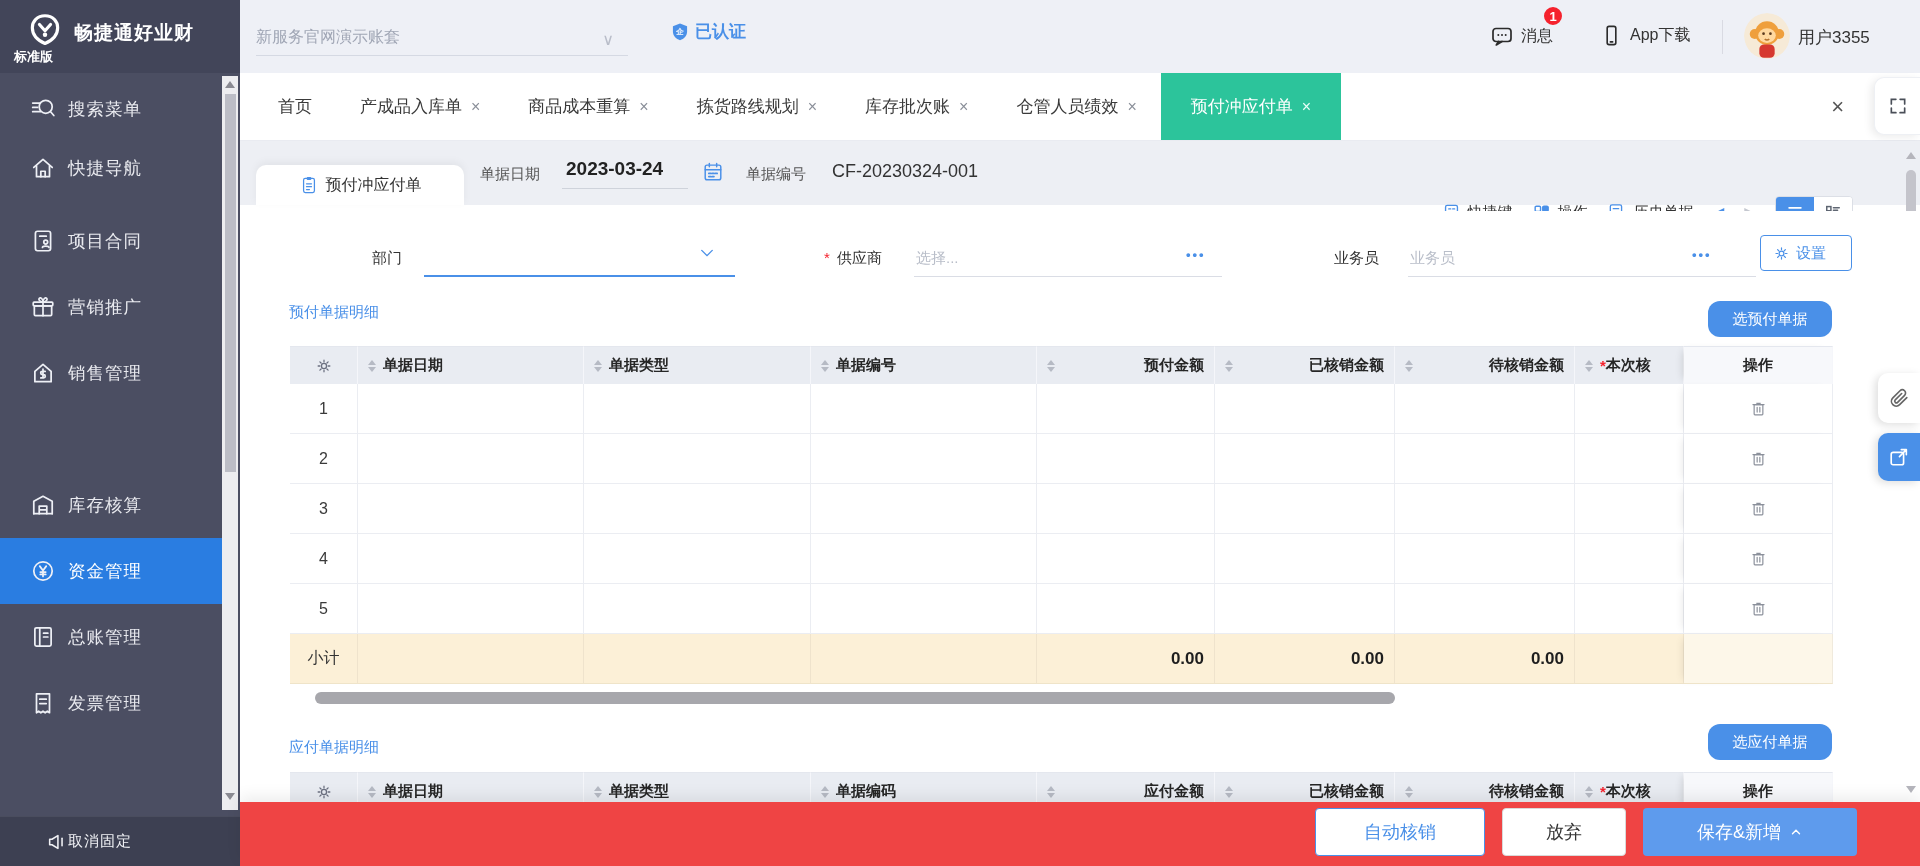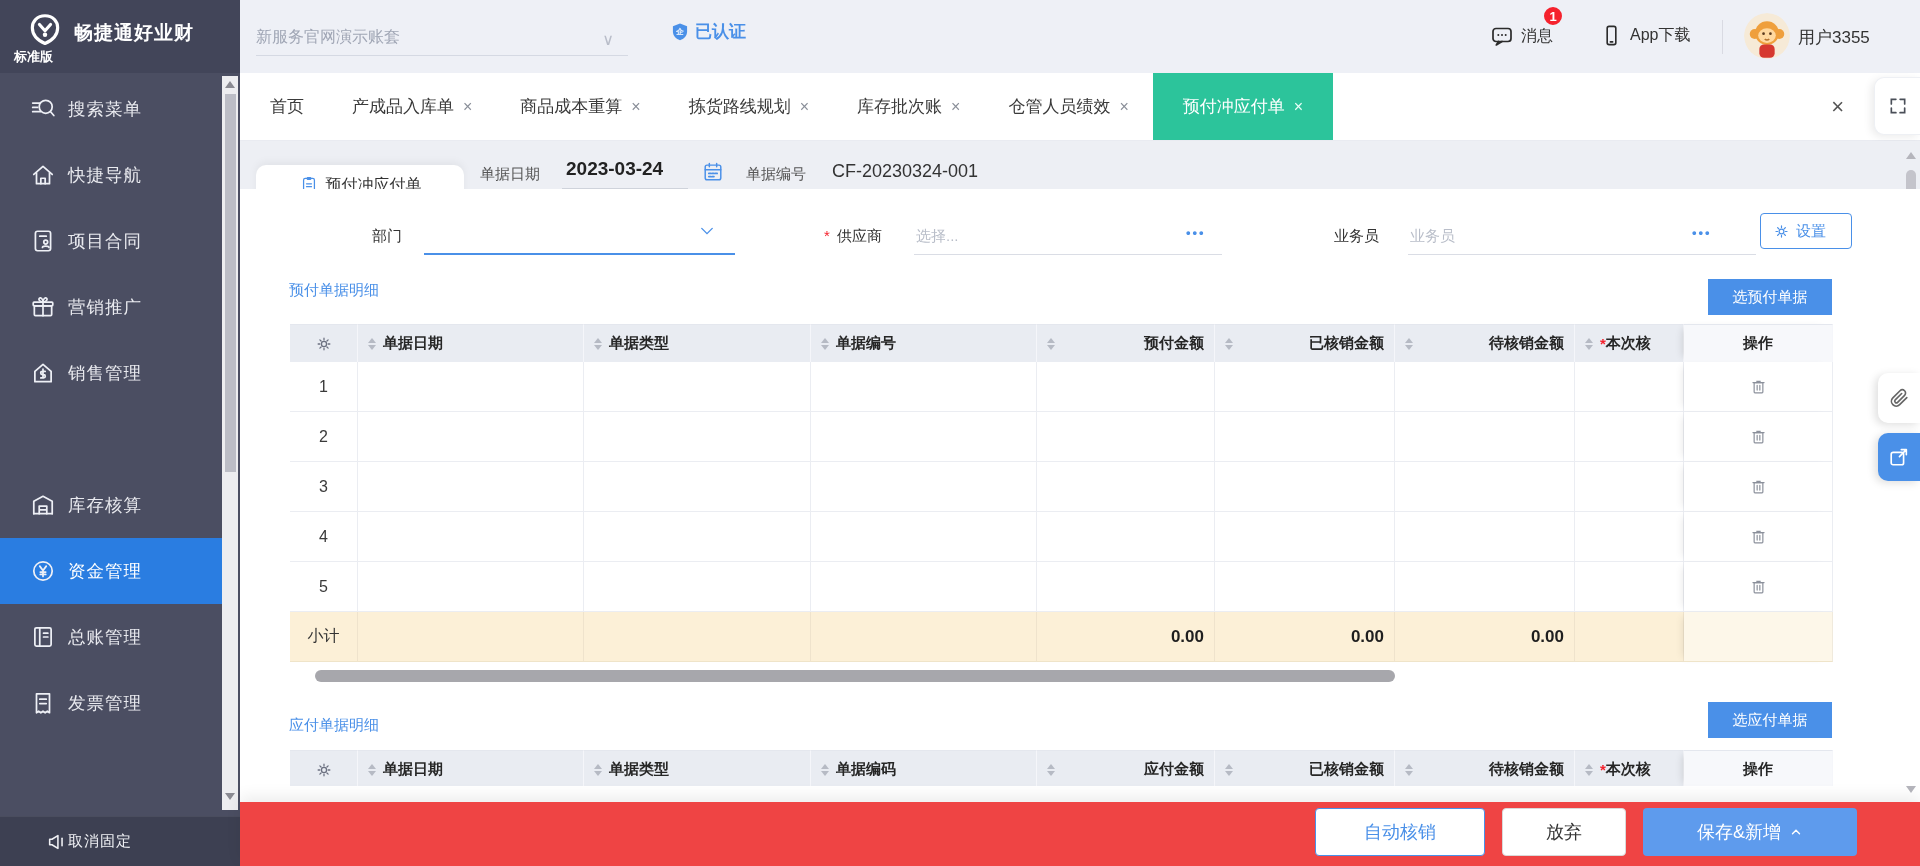--- a/index.html
+++ b/index.html
@@ -34,21 +34,21 @@
   #account .ph{position:absolute;left:0;top:5px;font-size:16px;color:#a0a6b5;}
   #account .chev{position:absolute;right:14px;top:8px;color:#b9bdc9;}
   #cert{position:absolute;left:430px;top:20px;display:flex;align-items:center;gap:5px;color:var(--accent);font-size:17px;font-weight:700;cursor:pointer;}
   #msg{position:absolute;left:1250px;top:24px;display:flex;align-items:center;gap:7px;color:#333;font-size:16px;cursor:pointer;}
   #msg-badge{position:absolute;left:1302px;top:5px;width:22px;height:22px;border-radius:11px;background:var(--red);color:#fff;font-size:13px;font-weight:700;display:flex;align-items:center;justify-content:center;border:2px solid #eef0f6;}
   #appdl{position:absolute;left:1360px;top:24px;display:flex;align-items:center;gap:7px;color:#333;font-size:16px;cursor:pointer;}
   #top-div{position:absolute;left:1482px;top:20px;width:1px;height:34px;background:#d9dae2;}
   #avatar{position:absolute;left:1504px;top:13px;width:46px;height:46px;border-radius:50%;overflow:hidden;cursor:pointer;}
   #username{position:absolute;left:1558px;top:26px;font-size:17px;color:#333;cursor:pointer;}
   
-  #tabbar{position:absolute;left:240px;top:73px;width:1680px;height:68px;background:#fff;border-bottom:1px solid #e9ebf1;display:flex;align-items:stretch;padding-left:6px;}
+  #tabbar{position:absolute;left:240px;top:73px;width:1680px;height:68px;background:#fff;border-bottom:1px solid #e9ebf1;display:flex;align-items:stretch;padding-left:14px;}
   .tab{display:flex;align-items:center;gap:9px;padding:0 24px;font-size:17px;color:#3a3a3a;cursor:pointer;white-space:nowrap;}
   .tab .x{font-size:16px;color:#8a8f99;}
   .tab.active{background:var(--green);color:#fff;padding:0 30px;}
   .tab.active .x{color:#eafff8;}
   #close-all{position:absolute;right:76px;top:0;height:68px;display:flex;align-items:center;font-size:22px;color:#555;cursor:pointer;}
   #fs-box{position:absolute;right:0;top:4px;width:46px;height:58px;background:#fff;border:1px solid #eef0f4;border-right:none;border-radius:10px 0 0 10px;box-shadow:-3px 2px 8px rgba(0,0,0,.08);display:flex;align-items:center;justify-content:center;cursor:pointer;}
   
   #docstrip{position:absolute;left:240px;top:141px;width:1680px;height:64px;background:#edeff4;}
   #doc-tab{position:absolute;left:16px;top:24px;width:208px;height:40px;background:#fff;border-radius:10px 10px 0 0;box-shadow:0 -3px 8px rgba(0,0,0,.05);display:flex;align-items:center;justify-content:center;gap:7px;font-size:16px;font-weight:500;color:#333;cursor:pointer;}
   .fld-lb{font-size:15px;color:#555;}
@@ -64,42 +64,42 @@
   #nav-back{color:var(--accent);font-size:14px;cursor:pointer;}
   #nav-fwd{color:#c5c8d0;font-size:14px;cursor:pointer;}
   #view-toggle{display:flex;border:1px solid #dcdfe6;border-radius:4px;overflow:hidden;background:#fff;}
   .vt{width:38px;height:30px;display:flex;align-items:center;justify-content:center;cursor:pointer;background:#fff;}
   .vt.on{background:var(--accent);}
   
   #mv-up{position:absolute;right:4px;top:152px;}
   #mv-thumb{position:absolute;right:4px;top:170px;width:10px;height:115px;background:#c4c4cb;border-radius:5px;}
   #mv-dn{position:absolute;right:4px;top:786px;}
   
-  #content{position:absolute;left:240px;top:189px;width:1680px;height:567px;background:#fff;}
+  #content{position:absolute;left:240px;top:211px;width:1680px;height:567px;background:#fff;}
   .lb15{font-size:15px;color:#333;}
   #dept-lb{position:absolute;left:132px;top:38px;}
   #dept-ul{position:absolute;left:184px;top:64px;width:311px;height:2px;background:var(--accent);}
   #dept-chev{position:absolute;left:458px;top:33px;color:var(--accent);cursor:pointer;}
   .star{color:var(--red);font-size:15px;}
   #sup-star{position:absolute;left:584px;top:38px;}
   #sup-lb{position:absolute;left:597px;top:38px;}
   #sup-ph{position:absolute;left:676px;top:38px;font-size:15px;color:#b9bec9;cursor:text;}
   #sup-ul{position:absolute;left:674px;top:65px;width:308px;height:1px;background:#dadde5;}
   #sup-dots{position:absolute;left:946px;top:36px;}
   #sal-lb{position:absolute;left:1094px;top:38px;}
   #sal-ph{position:absolute;left:1170px;top:38px;font-size:15px;color:#b9bec9;cursor:text;}
   #sal-ul{position:absolute;left:1168px;top:65px;width:348px;height:1px;background:#dadde5;}
   #sal-dots{position:absolute;left:1452px;top:36px;}
   .dots{color:var(--accent);font-size:13px;letter-spacing:2px;font-weight:700;cursor:pointer;}
   #settings-btn{position:absolute;left:1520px;top:24px;width:92px;height:36px;border:1px solid var(--accent);border-radius:4px;background:#fff;display:flex;align-items:center;justify-content:flex-start;gap:6px;color:var(--accent);font-size:15px;cursor:pointer;padding-left:12px;}
   
   .sec-title{position:absolute;left:49px;font-size:15px;color:var(--accent);cursor:pointer;}
   #sec1-title{top:92px;}
   #sec2-title{top:527px;}
-  .sel-btn{position:absolute;left:1468px;width:124px;height:36px;background:var(--accent);border-radius:0;color:#fff;font-size:15px;display:flex;align-items:center;justify-content:center;cursor:pointer;}
+  .sel-btn{position:absolute;left:1468px;width:124px;height:36px;background:var(--accent);border-radius:12px;color:#fff;font-size:15px;display:flex;align-items:center;justify-content:center;cursor:pointer;}
   #sel-btn1{top:90px;}
   #sel-btn2{top:513px;}
   .tbl{position:absolute;left:50px;width:1543px;}
   #table1{top:135px;}
   #table2-clip{position:absolute;left:50px;top:561px;width:1543px;height:36px;overflow:hidden;}
   .trow{display:grid;grid-template-columns:68px 226px 227px 226px 178px 180px 180px 109px 149px;}
   .th{height:38px;background:#e9ecf2;border-right:1px solid #f5f6fa;border-top:1px solid #e4e7ee;display:flex;align-items:center;padding:0 10px;font-size:15px;font-weight:700;color:#262626;white-space:nowrap;overflow:hidden;cursor:pointer;}
   .th.gearc{justify-content:center;color:#6b7080;}
   .th.num .cap{margin-left:auto;}
   .th.oph{background:#f7f8fb;justify-content:center;box-shadow:-6px 0 8px -5px rgba(0,0,0,.14);cursor:default;}
@@ -146,21 +146,21 @@
     <div class="sb-item" style="top:76px">
       <span class="ic">
           <svg width="26" height="26" viewBox="0 0 24 24" fill="none" stroke="currentColor" stroke-width="1.6" stroke-linecap="round">
             <path d="M2.5 6.5h7M2.5 10.5h4.5M2.5 14.5h7"></path>
             <circle cx="14.5" cy="10" r="6"></circle>
             <path d="M19 14.5l3 3.5"></path>
           </svg>
         </span>
       <span class="lb">搜索菜单</span>
     </div>
-    <div class="sb-item" style="top:142px">
+    <div class="sb-item" style="top:135px">
       <span class="ic">
           <svg width="26" height="26" viewBox="0 0 24 24" fill="none" stroke="currentColor" stroke-width="1.6" stroke-linecap="round" stroke-linejoin="round">
             <path d="M3.5 11.5 12 4l8.5 7.5"></path>
             <path d="M6 10v10h12V10"></path>
             <path d="M10 20v-5h4v5"></path>
           </svg>
         </span>
       <span class="lb">快捷导航</span>
     </div>
     <div class="sb-item" style="top:208px">

